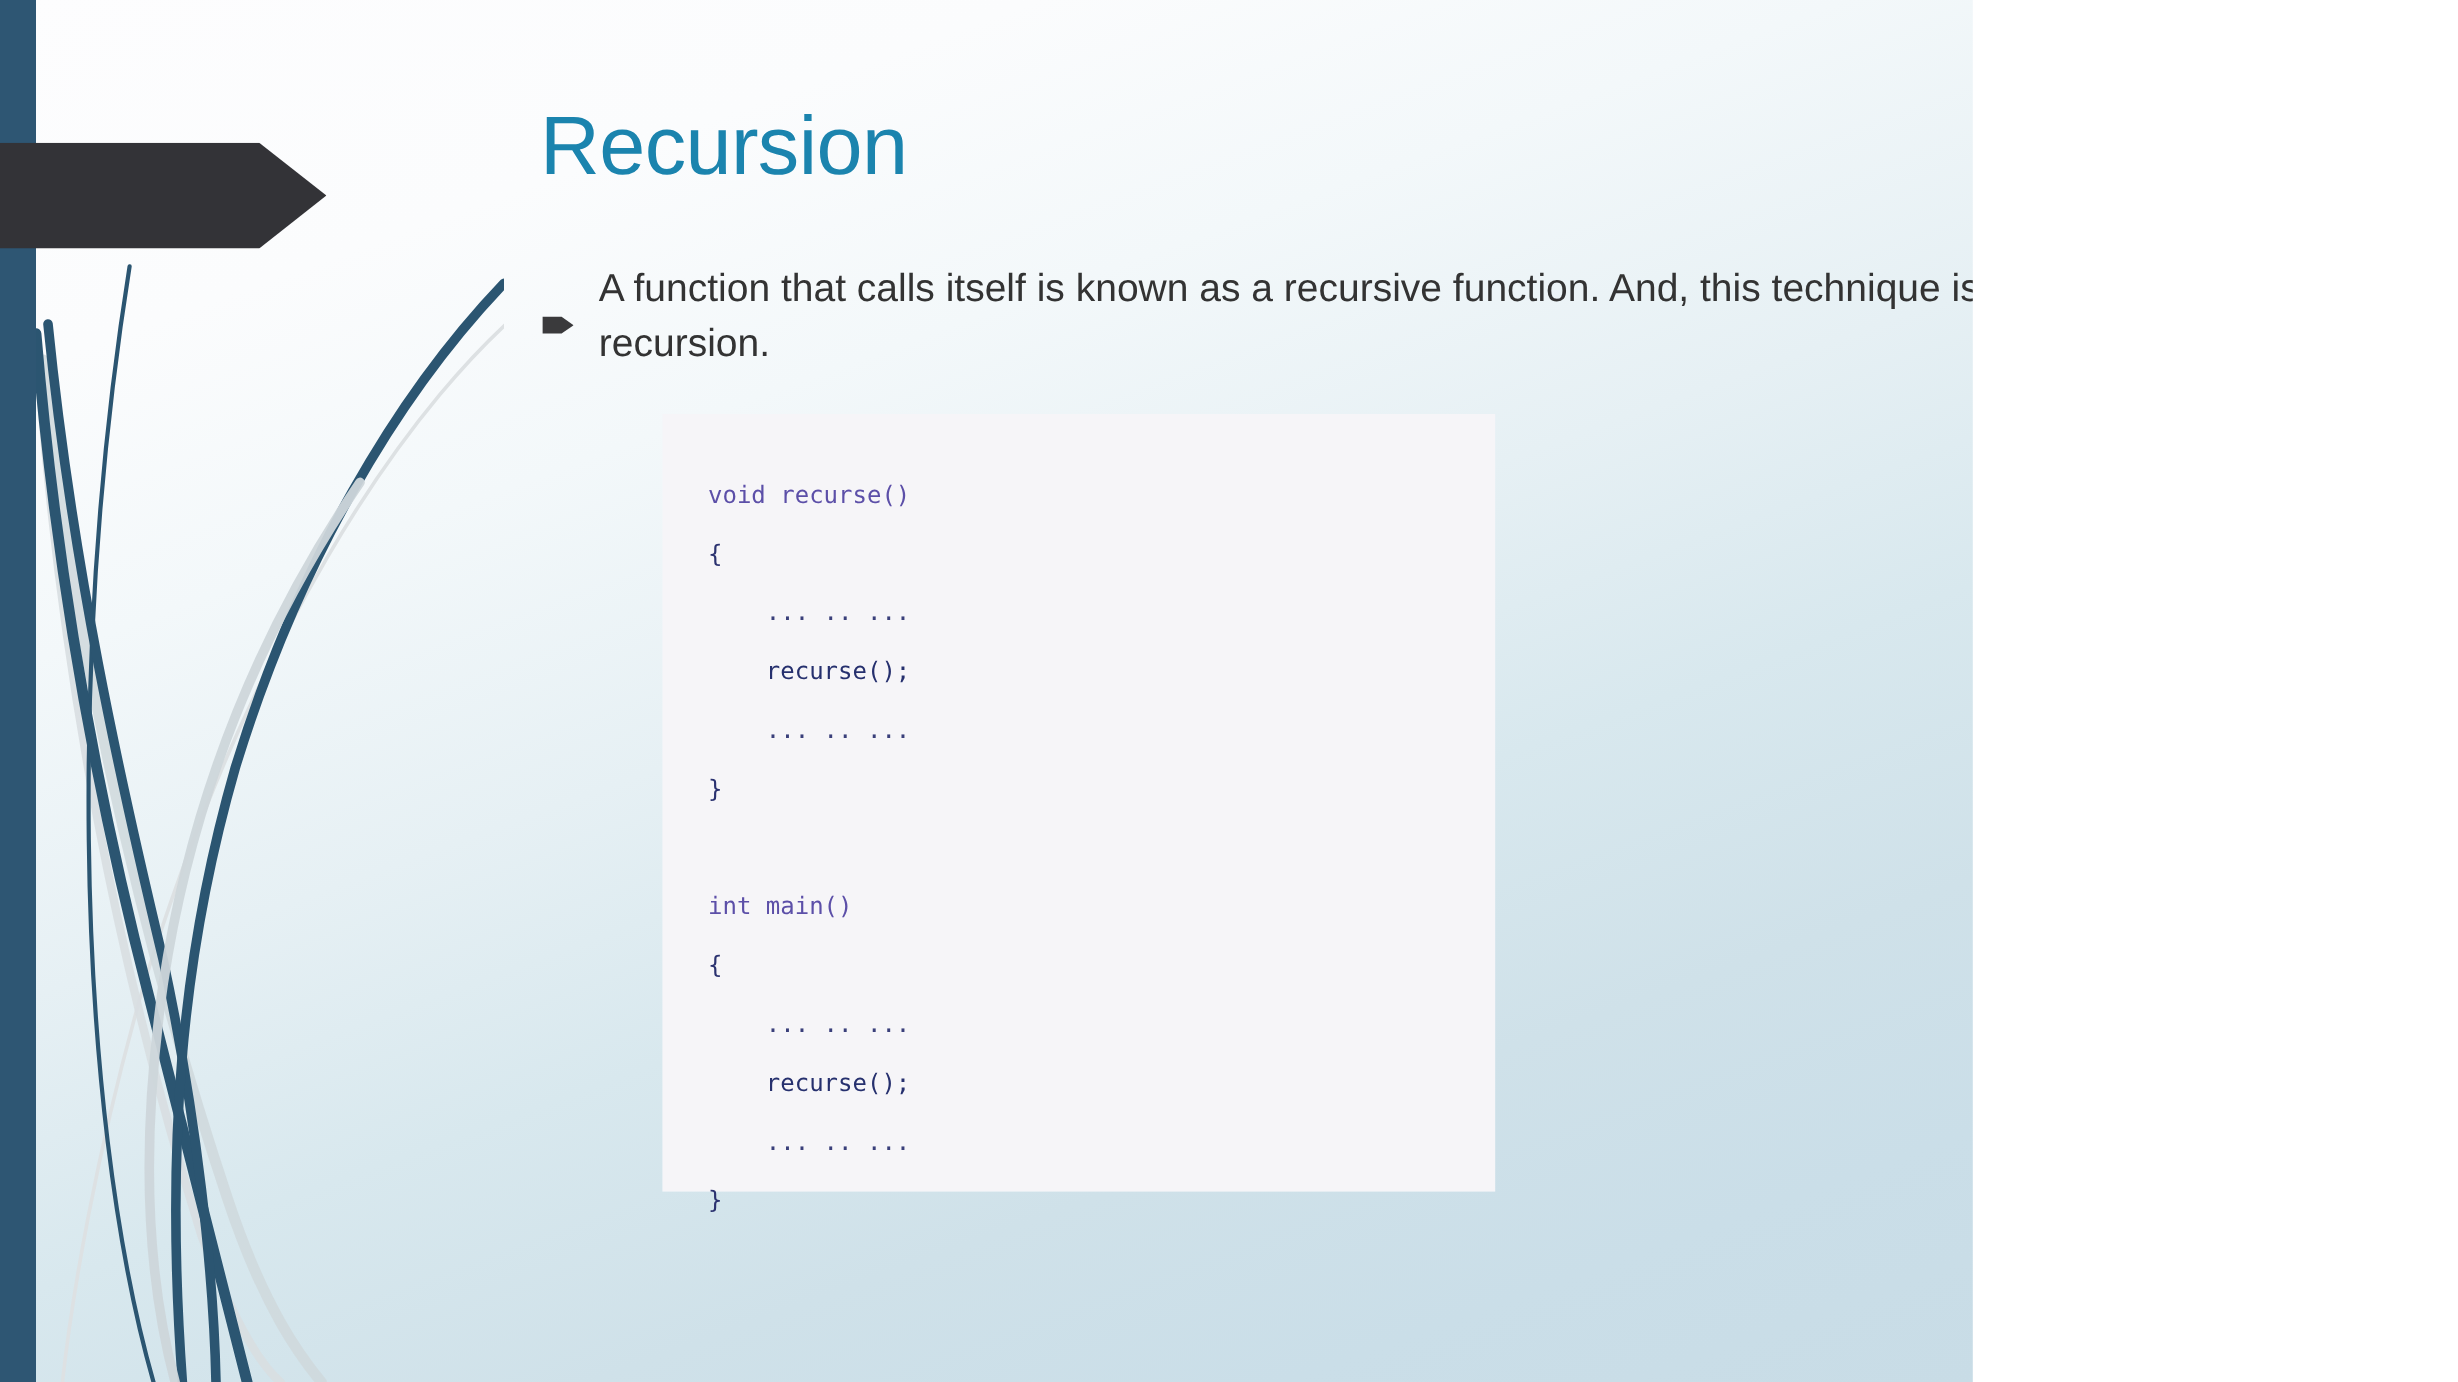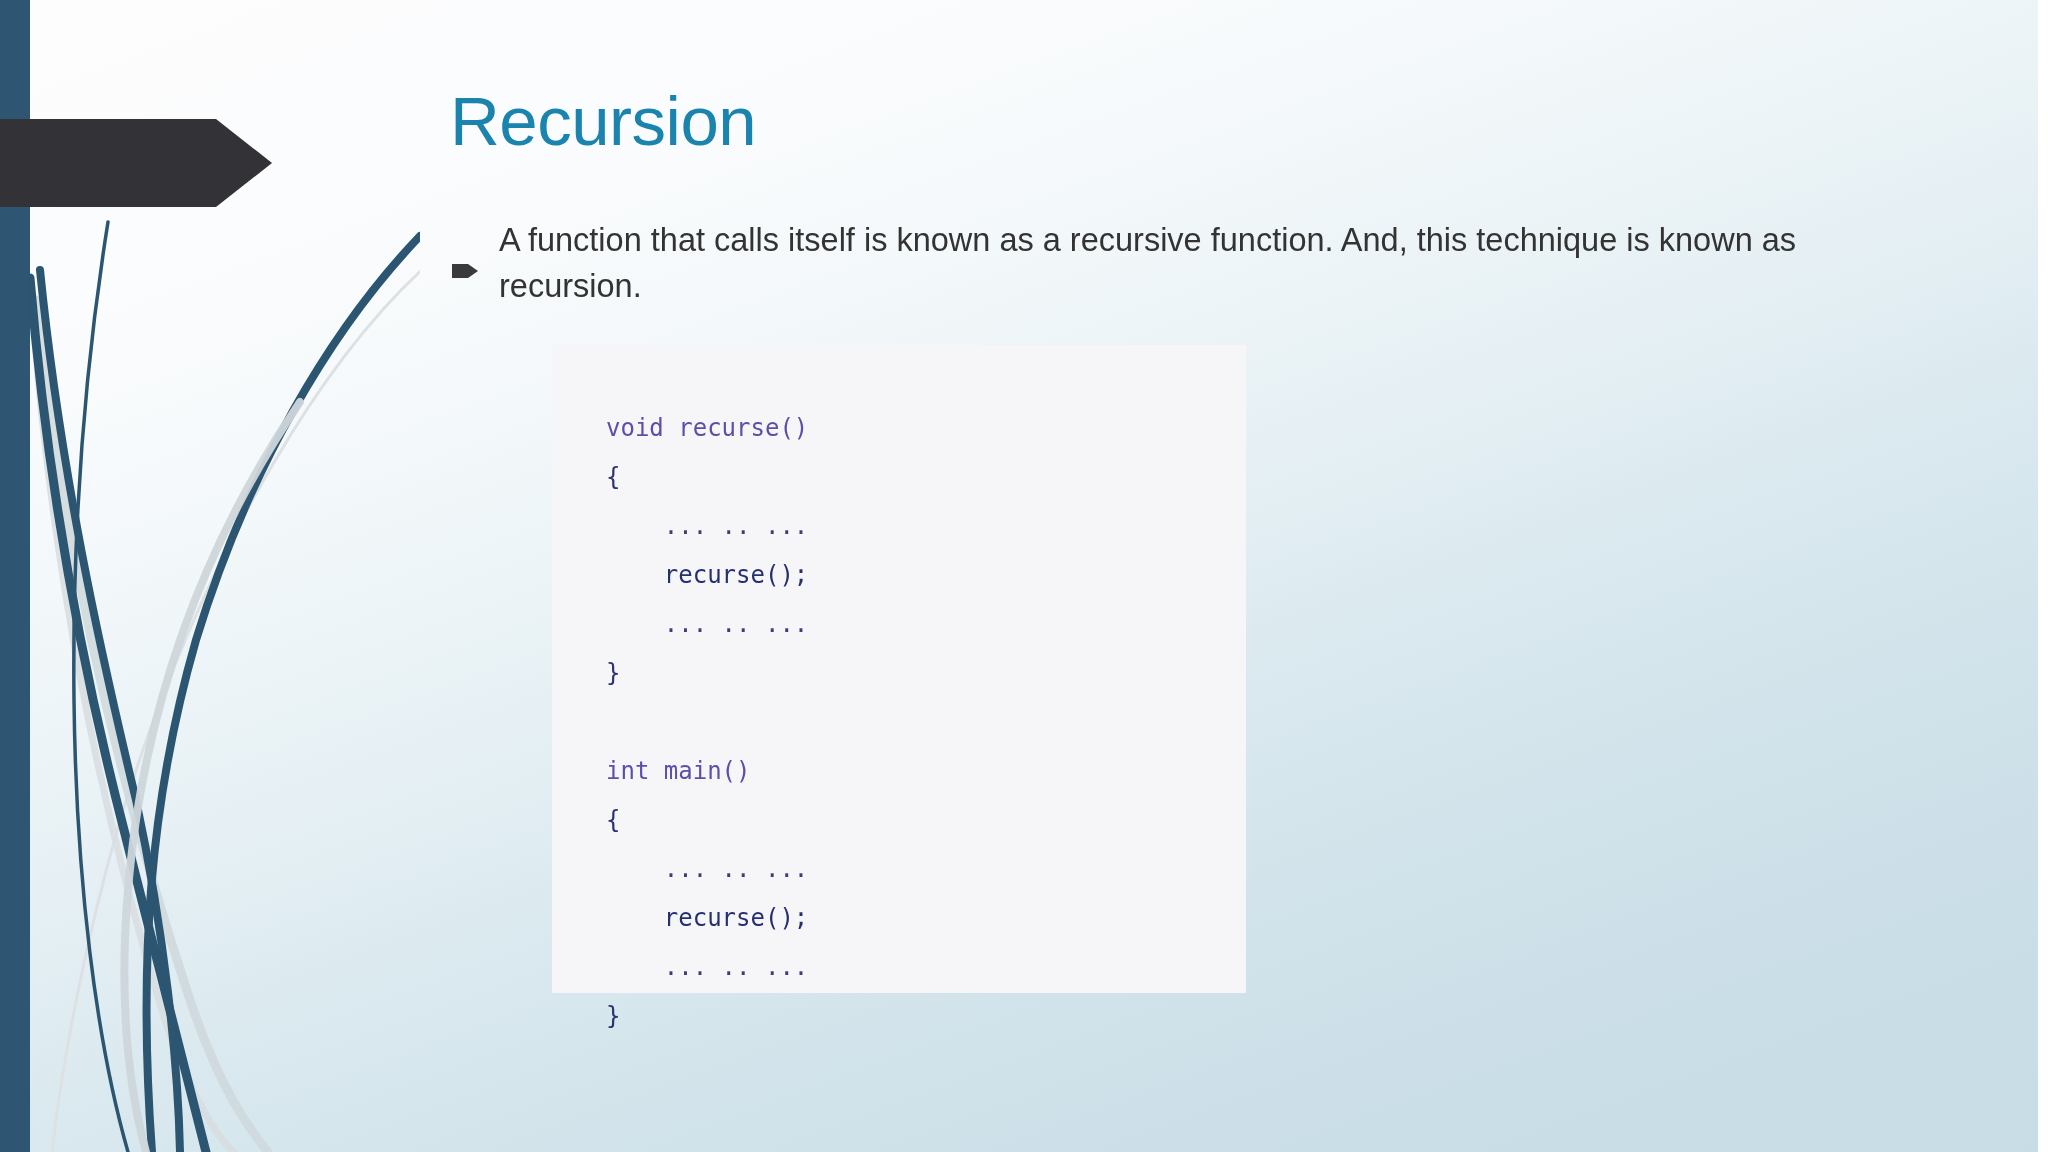--- a/index.html
+++ b/index.html
@@ -9,21 +9,21 @@
   }
   body {
     width: 2048px;
     height: 1152px;
     overflow: hidden;
     font-family: "Liberation Sans", sans-serif;
   }
 
   #slide {
     position: relative;
-    width: 2038px;
+    width: 1644px;
     height: 1152px;
     overflow: hidden;
     
     background:
       linear-gradient(160deg,
         #fdfdfe 0%,
         #fbfcfd 18%,
         #f3f8fa 32%,
         #e6f0f4 48%,
         #d8e8ee 62%,
@@ -103,23 +103,23 @@
     position: absolute;
     left: 552px;
     top: 345px;
     width: 694px;
     height: 648px;
     background: #f6f5f8;
     box-sizing: border-box;
     padding: 43px 0 0 38px;
   }
   #code-pre {
-    margin: 16px;
+    margin: 0;
     font-family: "DejaVu Sans Mono", "Liberation Mono", monospace;
-    font-size: 24px;
+    font-size: 20px;
     line-height: 49px;
     color: #26306e;
     white-space: pre;
   }
   .kw { color: #5c4fa8; }
   .fn { color: #26306e; }
   .dots { color: #3a3f7a; }
   .punct { color: #2b3270; }
 </style>
 </head>

